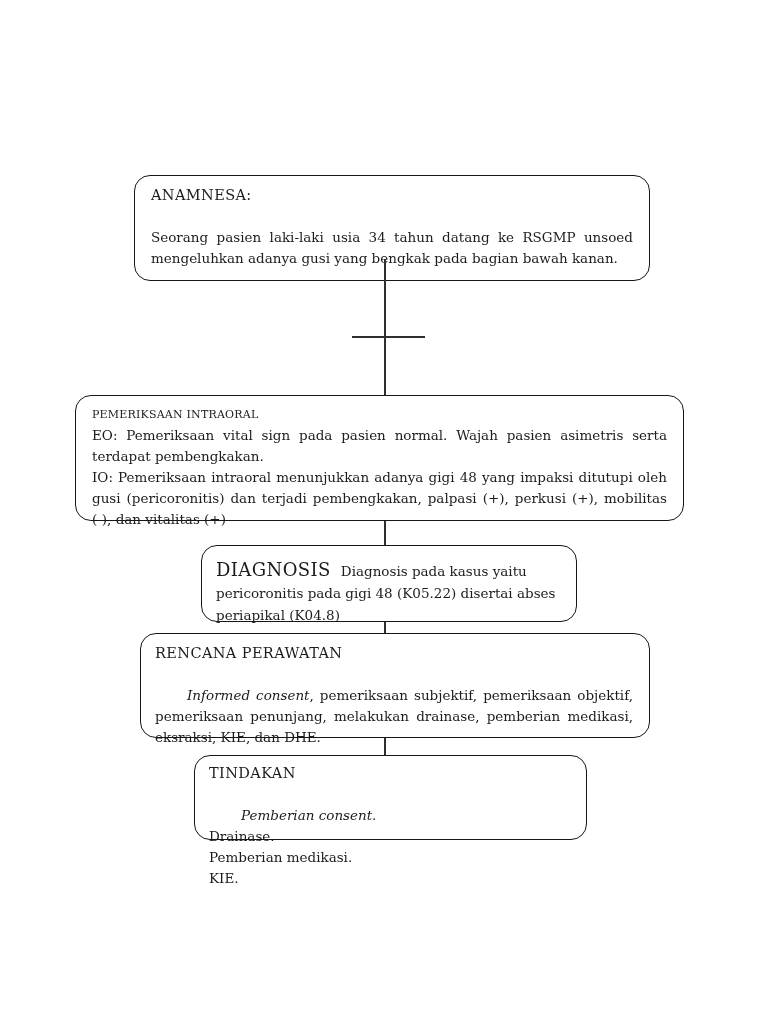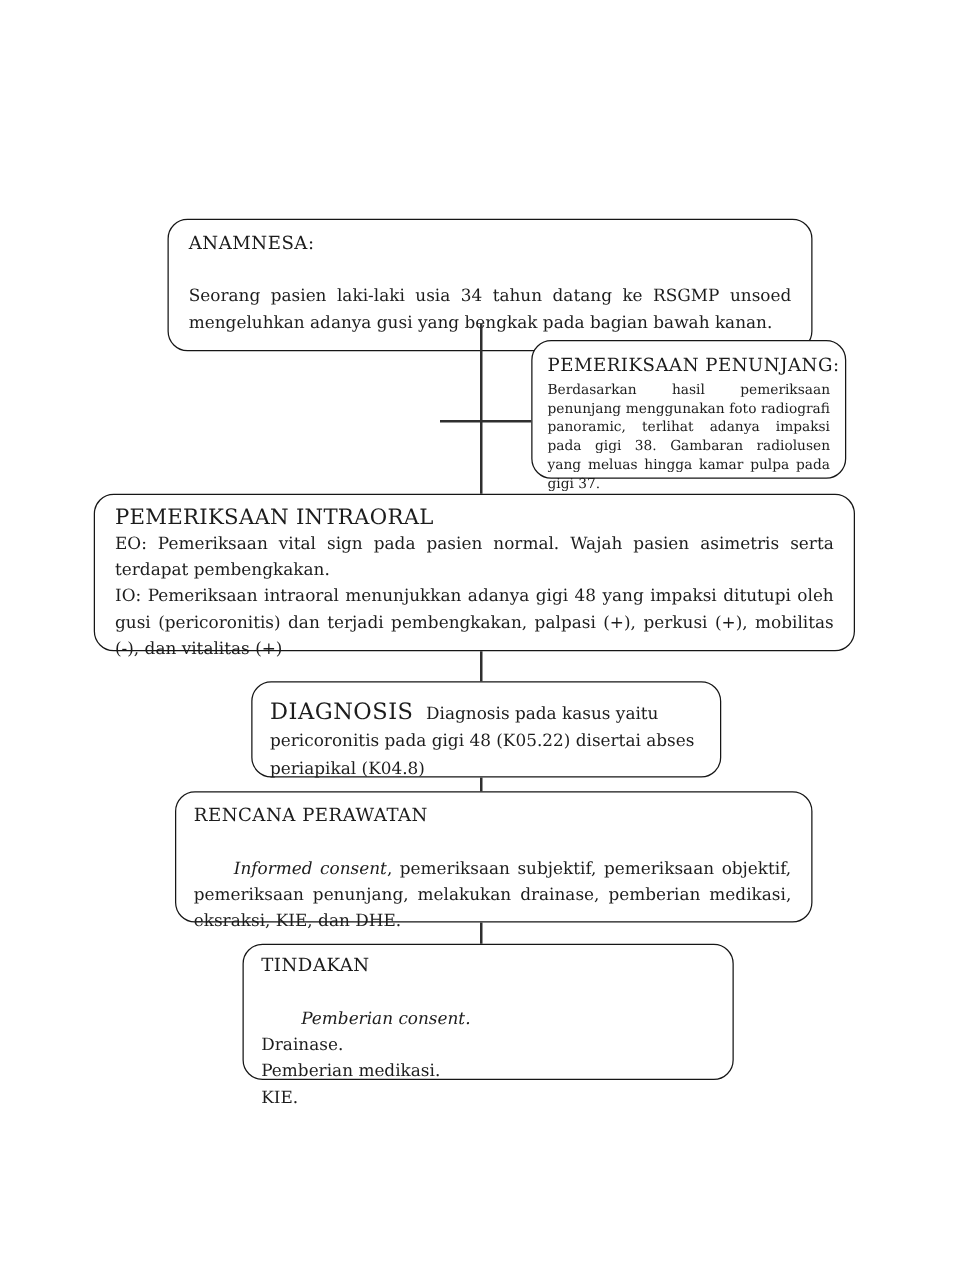--- a/index.html
+++ b/index.html
@@ -38,21 +38,21 @@
   .diag-title { font-size: 18px; letter-spacing: 0.4px; margin-right: 10px; }
   .connector-v { position: absolute; width: 2px; background: #2f2f2f; }
   .connector-h { position: absolute; height: 2px; background: #2f2f2f; }
 
   #box-anamnesa   { left: 134px; top: 175px; width: 516px; height: 106px;  padding-top: 9px; }
   #box-riwayat    { left: 64px;  top: 272px; width: 288px; height: 108px; padding-top: 12px; padding-left: 14px; padding-right: 14px; }
   #box-penunjang  { left: 425px; top: 272px; width: 252px; height: 111px; padding-top: 10px; padding-left: 12px; padding-right: 12px; }
   #box-intraoral  { left: 75px;  top: 395px; width: 609px; height: 126px; padding-top: 8px; }
   #box-diagnosis  { left: 201px; top: 545px; width: 376px; height: 77px;  padding-top: 13px; padding-left: 14px; }
   #box-rencana    { left: 140px; top: 633px; width: 510px; height: 105px; padding-top: 9px; padding-left: 14px; }
-  #box-tindakan   { left: 194px; top: 755px; width: 393px; height: 109px; padding-top: 7px; padding-left: 14px; }
+  #box-tindakan   { left: 194px; top: 755px; width: 393px; height: 85px; padding-top: 7px; padding-left: 14px; }
 
   #conn-anamnesa-intraoral { left: 384px; top: 259px; height: 136px; }
   #conn-riwayat-penunjang  { left: 352px; top: 336px; width: 73px; }
   #conn-intraoral-diagnosis{ left: 384px; top: 521px; height: 24px; }
   #conn-diagnosis-rencana  { left: 384px; top: 622px; height: 11px; }
   #conn-rencana-tindakan   { left: 384px; top: 738px; height: 17px; }
 
   .diag-line { font-size: 13.5px; line-height: 22px; margin: 0; }
 </style>
 </head>
@@ -63,27 +63,23 @@
   <div class="fbox" id="box-anamnesa">
     <div class="box-title gap-after">ANAMNESA:</div>
     <p class="box-body justify">Seorang pasien laki-laki usia 34 tahun datang ke RSGMP unsoed mengeluhkan adanya gusi yang bengkak pada bagian bawah kanan.</p>
   </div>
 
   <div class="connector-v" id="conn-anamnesa-intraoral"></div>
 
 
   <div class="connector-h" id="conn-riwayat-penunjang"></div>
 
-  <div class="fbox" id="box-penunjang">
-    <div class="box-title">PEMERIKSAAN PENUNJANG:</div>
-    <p class="box-body small-body justify">Berdasarkan hasil pemeriksaan penunjang menggunakan foto radiografi panoramic, terlihat adanya impaksi pada gigi 38. Gambaran radiolusen yang meluas hingga kamar pulpa pada gigi 37.</p>
-  </div>
 
   <div class="fbox" id="box-intraoral">
-    <div class="box-title" style="font-size:17px; letter-spacing:0.2px;">PEMERIKSAAN INTRAORAL</div>
+    <div class="box-title" style="font-size:11px; letter-spacing:0.2px;">PEMERIKSAAN INTRAORAL</div>
     <p class="box-body justify">EO: Pemeriksaan vital sign pada pasien normal. Wajah pasien asimetris serta terdapat pembengkakan.</p>
     <p class="box-body justify">IO: Pemeriksaan intraoral menunjukkan adanya gigi 48 yang impaksi ditutupi oleh gusi (pericoronitis) dan terjadi pembengkakan, palpasi (+), perkusi (+), mobilitas (-), dan vitalitas (+)</p>
   </div>
 
   <div class="connector-v" id="conn-intraoral-diagnosis"></div>
 
   <div class="fbox" id="box-diagnosis">
     <p class="diag-line"><span class="diag-title">DIAGNOSIS</span><span>Diagnosis pada kasus yaitu pericoronitis pada gigi 48 (K05.22) disertai abses periapikal (K04.8)</span></p>
   </div>
 

